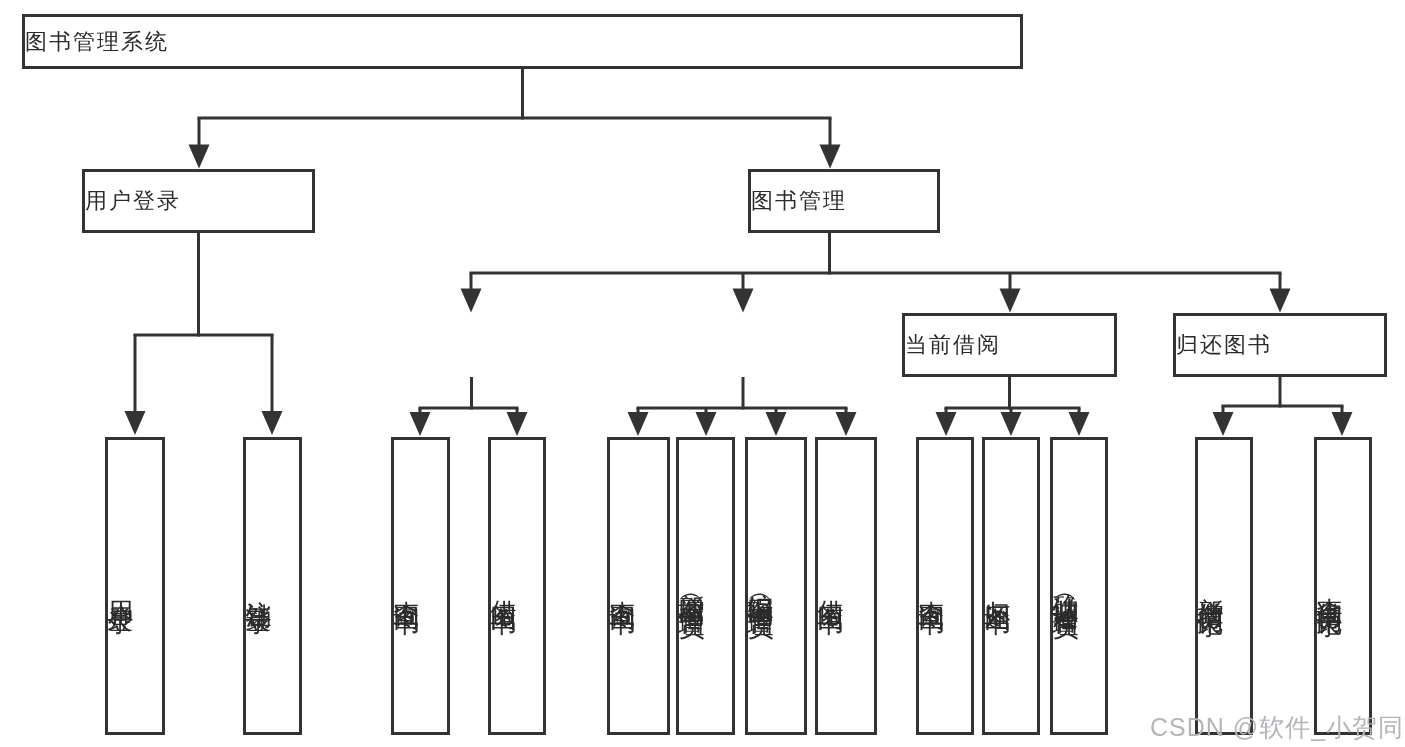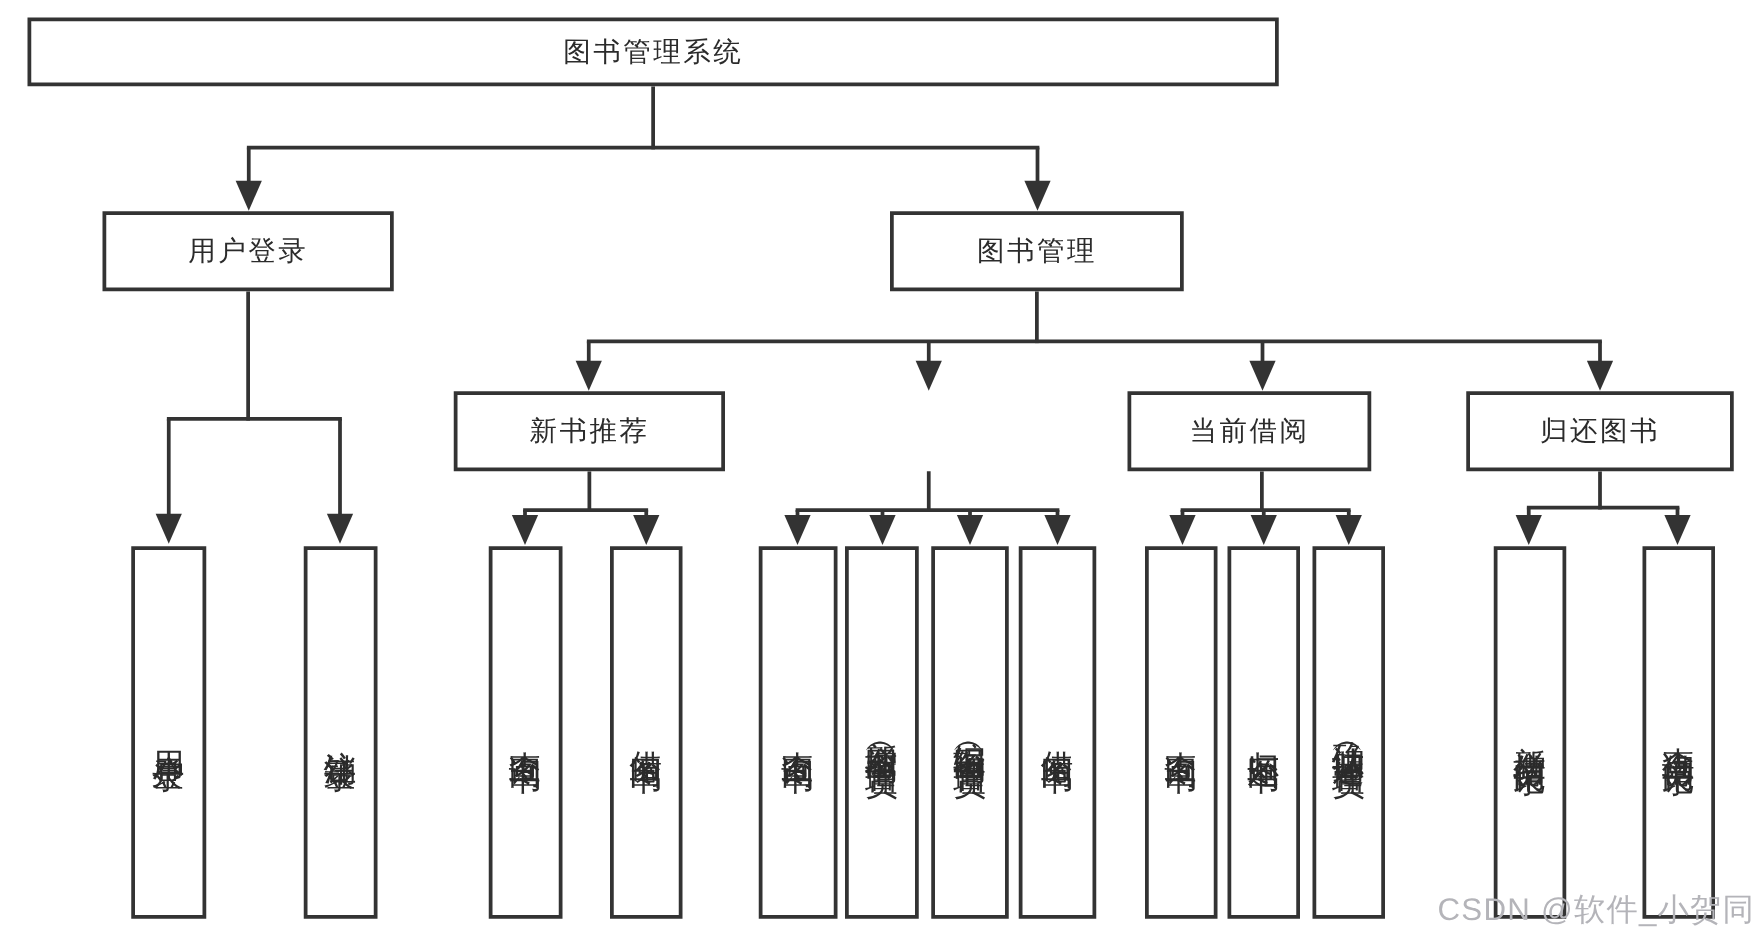--- a/index.html
+++ b/index.html
@@ -10,21 +10,21 @@
     font-family:"Liberation Sans", sans-serif;
     overflow:hidden;
   }
   .connector-layer { position:absolute; left:0; top:0; z-index:1; }
   .hbox, .vbox {
     position:absolute;
     box-sizing:border-box;
     background:#ffffff;
     border:3px solid var(--line,#2f2f2f);
     color:var(--text,#2b2b2b);
-    display:flex; align-items:center; justify-content:center;
+    display:flex; align-items:center; justify-content:flex-start;
     z-index:2;
   }
   .hbox span {
     font-size:22px;
     letter-spacing:2px;
     white-space:nowrap;
   }
   .vbox span {
     writing-mode:vertical-rl;
     text-orientation:mixed;
@@ -103,28 +103,25 @@
       <polygon points="1331.5,412 1352.5,412 1342,436" fill="#333333"></polygon>
     </svg>
 
   <div class="hbox" style="left:22px;top:14px;width:1001px;height:55px">
     <span>图书管理系统</span>
   </div>
 
   <div class="hbox" style="left:82px;top:169px;width:233px;height:64px">
     <span>用户登录</span>
   </div>
-  <div class="hbox" style="left:712px;top:169px;width:235px;height:64px">
+  <div class="hbox" style="left:748px;top:169px;width:192px;height:64px">
     <span>图书管理</span>
   </div>
 
-  <div class="hbox" style="left:363px;top:313px;width:217px;height:64px">
-    <span>新书推荐</span>
-  </div>
-  <div class="hbox" style="left:902px;top:313px;width:195px;height:64px">
+  <div class="hbox" style="left:902px;top:313px;width:215px;height:64px">
     <span>当前借阅</span>
   </div>
   <div class="hbox" style="left:1173px;top:313px;width:214px;height:64px">
     <span>归还图书</span>
   </div>
 
   <div class="vbox" style="left:105px;top:437px;width:60px;height:298px">
     <span>用户登录</span>
   </div>
   <div class="vbox" style="left:243px;top:437px;width:59px;height:298px">

